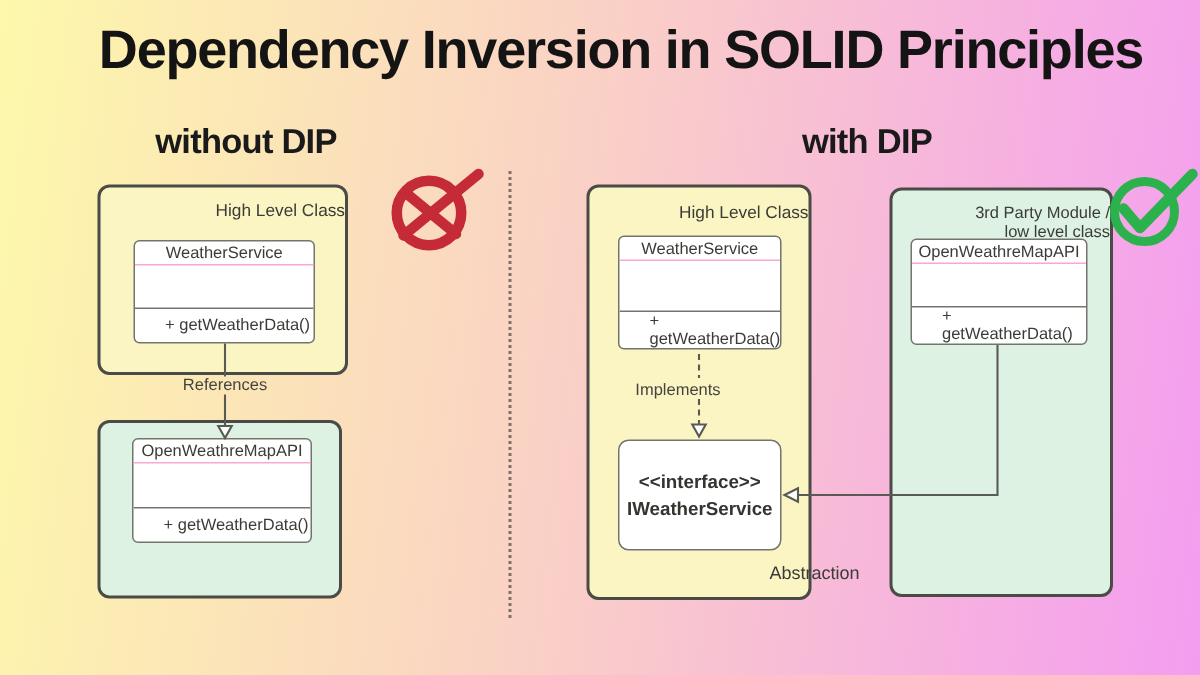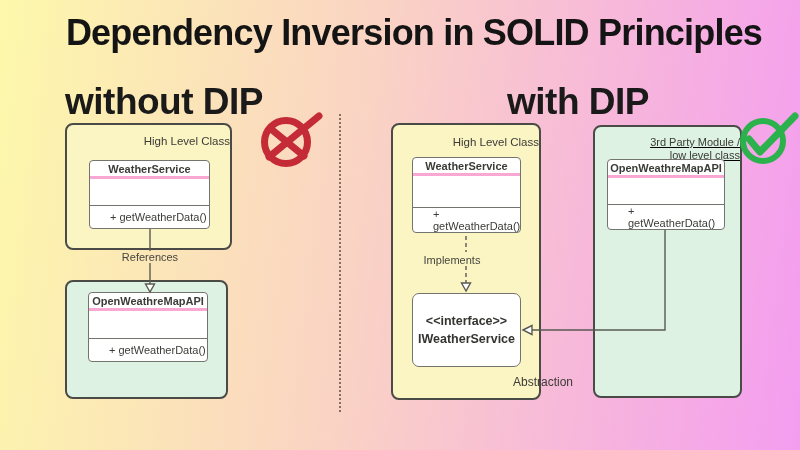--- a/index.html
+++ b/index.html
@@ -8,37 +8,37 @@
     position:relative;width:800px;height:450px;overflow:hidden;
     background:linear-gradient(97deg,#fdf8ab 0%,#fad3c4 45%,#f49df0 100%);
   }
   .abs{position:absolute;}
   .main-title{
     top:12px;left:0;width:800px;text-align:center;
     font-size:36px;font-weight:bold;letter-spacing:-0.8px;color:#141414;padding-left:14px;
   }
   .panel-heading{
     top:81px;width:200px;text-align:center;
-    font-size:37px;font-weight:bold;color:#1a1a1a;letter-spacing:-0.5px;
+    font-size:23px;font-weight:bold;color:#1a1a1a;letter-spacing:-0.5px;
   }
   .outer-box{
     border:2px solid #4a4a46;border-radius:8px;box-sizing:border-box;
   }
   .outer-box.yellow{background:#fbf5c3;}
-  .outer-box.green{background:#ddf2e3;text-decoration:underline;}
+  .outer-box.green{background:#ddf2e3;}
   .box-label{
     font-size:11.5px;color:#3b3b37;text-align:right;line-height:1.2;padding-left:32px;
   }
   .uml-class{
     background:#ffffff;border:1.5px solid #74746f;border-radius:4px;
     box-sizing:border-box;display:flex;flex-direction:column;overflow:hidden;
   }
   .uml-title{
-    flex:0 0 auto;border-bottom:3px solid #f9a8d4;text-align:center;
-    font-size:11px;color:#3b3b37;padding:2px 2px 1px 2px;font-weight:bold;
+    flex:0 0 auto;border-bottom:1px solid #f9a8d4;text-align:center;
+    font-size:11px;color:#3b3b37;padding:2px 2px 1px 2px;
   }
   .uml-mid{flex:1 1 auto;}
   .uml-method{
     flex:0 0 22px;border-top:1px solid #74746f;display:flex;align-items:center;
     font-size:11px;color:#3b3b37;padding-left:20px;
   }
   .iface-box{
     background:#ffffff;border:1.5px solid #74746f;border-radius:7px;
     box-sizing:border-box;display:flex;flex-direction:column;justify-content:center;
     text-align:center;font-size:12.5px;font-weight:bold;color:#343430;line-height:1.45;

